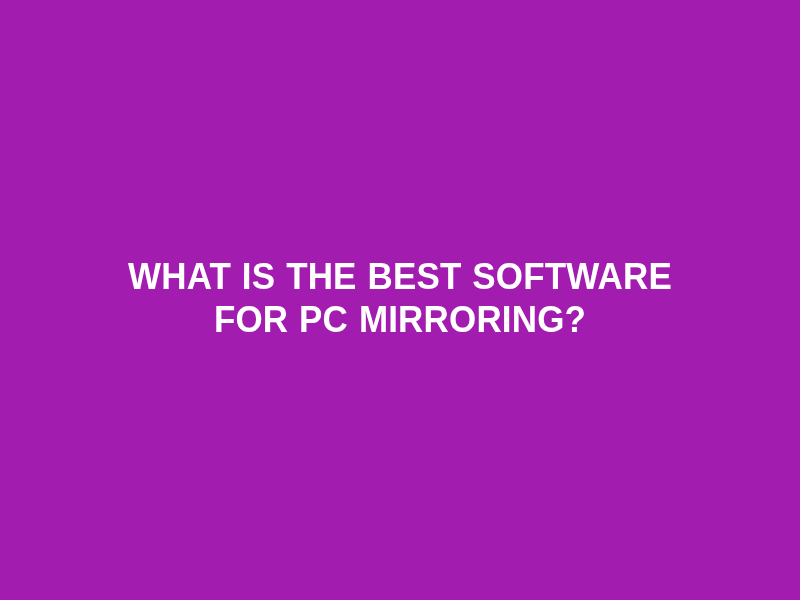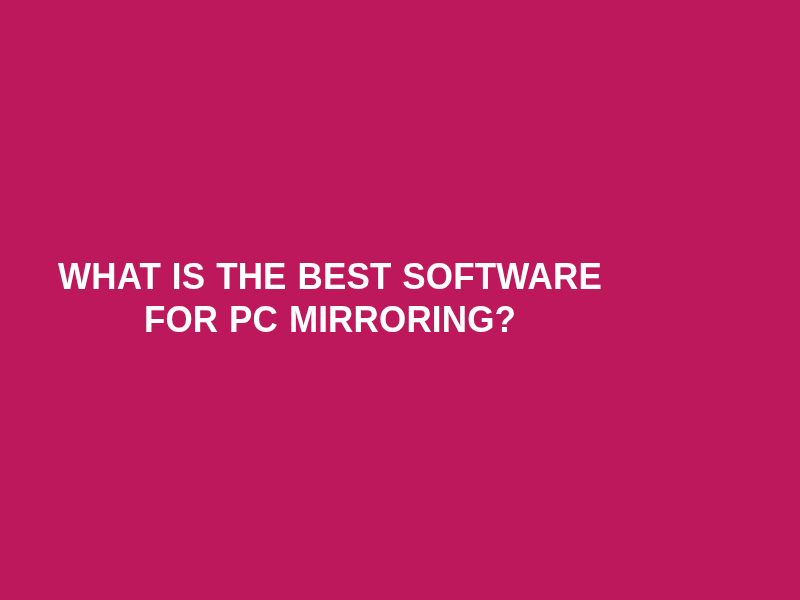--- a/index.html
+++ b/index.html
@@ -12,24 +12,24 @@
     height: 600px;
     overflow: hidden;
     font-family: "Liberation Sans", sans-serif;
     background: #2a81bd;
   }
 
   #hero-banner {
     position: relative;
     width: 800px;
     height: 600px;
-    background-color: #be185d;
+    background-color: #a21caf;
     display: flex;
     align-items: center;
-    justify-content: flex-start;
+    justify-content: center;
     box-sizing: border-box;
   }
 
   #headline-block {
     width: 660px;
     text-align: center;
     position: relative;
     top: -2px;
   }
 

